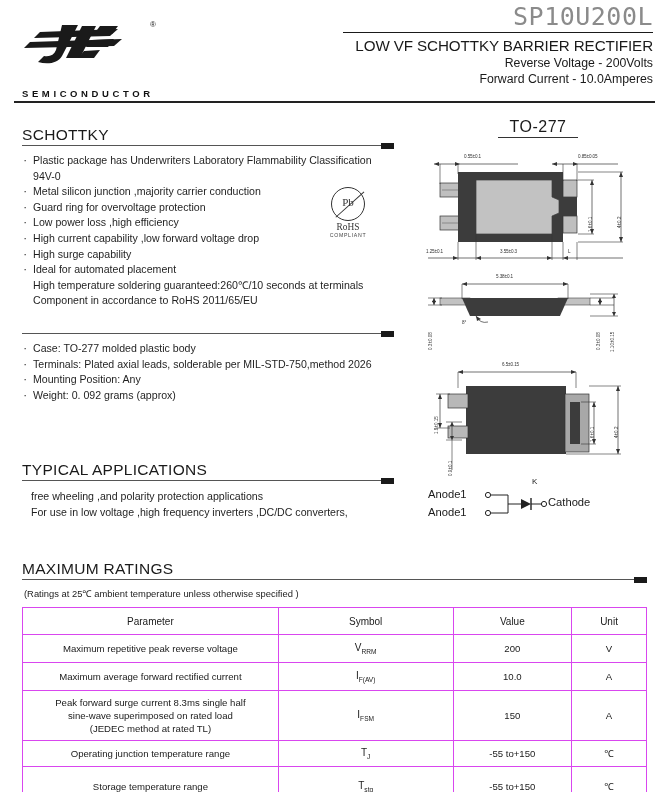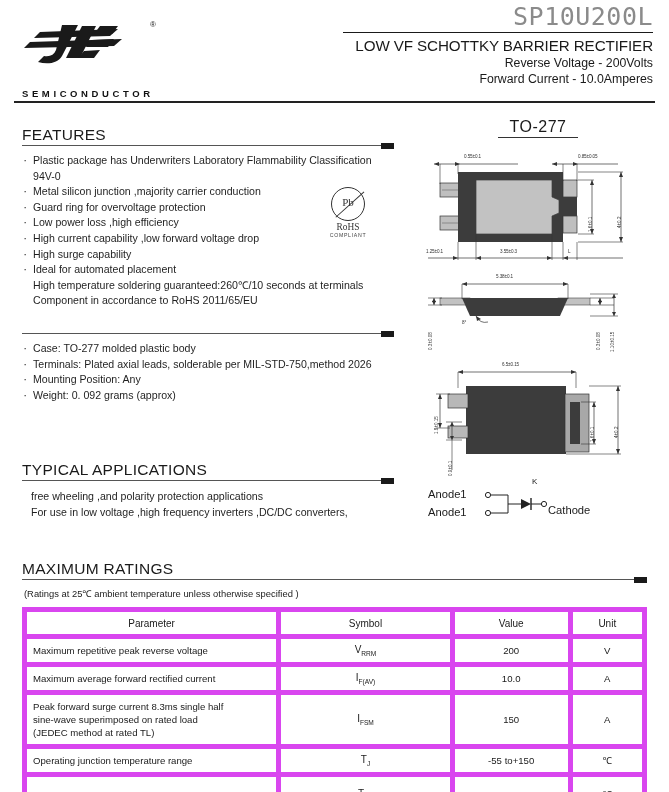--- a/index.html
+++ b/index.html
@@ -246,33 +246,33 @@
     font-size: 9.4px;
     color: #222;
     margin: 6px 0 7px 2px;
   }
   table.rt {
     width: 100%;
     border-collapse: collapse;
     table-layout: fixed;
   }
   table.rt td, table.rt th {
-    border: 5px solid #d946ef;
+    border: 1px solid #d946ef;
     font-weight: 400;
     color: #1a1a1a;
     vertical-align: middle;
   }
   table.rt th {
     font-size: 10px;
     text-align: center;
     height: 27px;
   }
   table.rt td.param {
     font-size: 9.6px;
-    text-align: left;
+    text-align: center;
     padding: 5px 6px;
     line-height: 13px;
     margin-left: 40px;
   }
   table.rt td.ctr {
     font-size: 9.6px;
     text-align: center;
   }
   .sym { font-size: 10px; }
   .sym sub { font-size: 6.6px; }
@@ -304,21 +304,21 @@
     <div class="subtitle-main">LOW VF SCHOTTKY BARRIER RECTIFIER</div>
     <div class="subtitle-line">Reverse Voltage - 200Volts</div>
     <div class="subtitle-line">Forward Current - 10.0Amperes</div>
   </div>
 
   <div class="header-rule"></div>
 </div>
 
 <div class="left-col">
 
-  <div class="section-head">FEATURES</div>
+  <div class="section-head">SCHOTTKY</div>
   <div class="section-rule"></div>
   <ul class="bullets">
     <li class="dotted">Plastic package has Underwriters Laboratory Flammability Classification 94V-0</li>
     <li class="dotted">Metal silicon junction ,majority carrier conduction</li>
     <li class="dotted">Guard ring for overvoltage protection</li>
     <li class="dotted">Low power loss ,high efficiency</li>
     <li class="dotted">High current capability ,low forward voltage drop</li>
     <li class="dotted">High surge capability</li>
     <li class="dotted">Ideal for automated placement</li>
     <li class="nodot">High temperature soldering guaranteed:260℃/10 seconds at terminals</li>
@@ -503,21 +503,21 @@
     <span class="dim-v" style="position:absolute;left:16px;top:76px;">1.8±0.15</span>
     <span class="dim-v" style="position:absolute;left:30px;top:118px;">0.9±0.1</span>
     <span class="dim-v" style="position:absolute;left:172px;top:84px;">1.6±0.1</span>
     <span class="dim-v" style="position:absolute;left:196px;top:80px;">4±0.2</span>
   </div>
 
   <div class="schem">
     <span class="schem-txt" style="left:10px;top:4px;">Anode1</span>
     <span class="schem-txt" style="left:10px;top:22px;">Anode1</span>
     <span class="schem-txt" style="left:114px;top:-7px;font-size:8px;">K</span>
-    <span class="schem-txt" style="left:130px;top:12px;margin-top:8px;">Cathode</span>
+    <span class="schem-txt" style="left:130px;top:12px;">Cathode</span>
     <svg width="240" height="46" viewBox="0 0 240 46" style="position:absolute;left:0;top:0;">
       <circle cx="70" cy="11" r="2.6" fill="none" stroke="#222" stroke-width="1"></circle>
       <circle cx="70" cy="29" r="2.6" fill="none" stroke="#222" stroke-width="1"></circle>
       <line x1="73" y1="11" x2="90" y2="11" stroke="#222" stroke-width="1"></line>
       <line x1="73" y1="29" x2="90" y2="29" stroke="#222" stroke-width="1"></line>
       <line x1="90" y1="11" x2="90" y2="29" stroke="#222" stroke-width="1"></line>
       <line x1="90" y1="20" x2="103" y2="20" stroke="#222" stroke-width="1"></line>
       <path d="M103 15 L113 20 L103 25 Z" fill="#222"></path>
       <line x1="113" y1="14" x2="113" y2="26" stroke="#222" stroke-width="1.4"></line>
       <line x1="113" y1="20" x2="124" y2="20" stroke="#222" stroke-width="1"></line>

